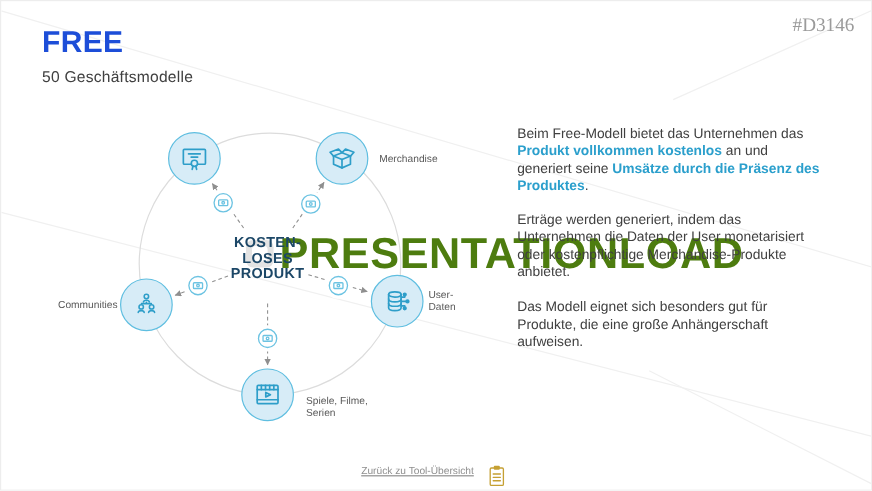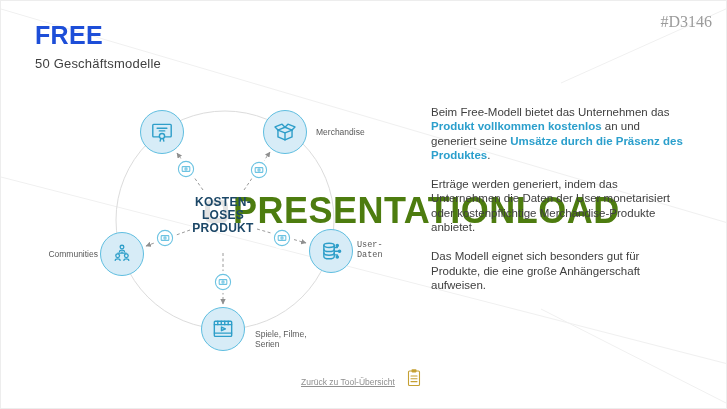--- a/index.html
+++ b/index.html
@@ -26,21 +26,21 @@
   .coin svg{width:22px;height:22px;}
   .node-label{position:absolute;font-size:8.5px;line-height:1.2;color:#595959;z-index:3;}
   .center-label{position:absolute;left:172px;top:195px;width:100px;text-align:center;z-index:3;
         font-size:12px;font-weight:700;color:#1c4767;line-height:13px;letter-spacing:0.3px;}
   
   .bodytext{position:absolute;left:430px;top:104px;width:254px;z-index:2;
         font-size:11.5px;line-height:14.3px;color:#404040;}
   .bodytext p{margin:0 0 15px 0;}
   .accent{color:#2b9fcc;font-weight:700;}
   
-  .footer{position:absolute;left:300px;top:367px;display:flex;align-items:flex-end;gap:12px;z-index:3;}
+  .footer{position:absolute;left:300px;top:386px;display:flex;align-items:flex-start;gap:12px;z-index:3;}
   .footer-link{font-size:8.5px;color:#8f8f8f;text-decoration:underline;cursor:pointer;}
   .footer-icon svg{width:14px;height:19px;display:block;}
 </style>
 </head>
 <body>
 
 <div class="slide">
 
   <svg class="bg-svg" width="727" height="409" viewBox="0 0 727 409">
     <defs>
@@ -168,21 +168,21 @@
   </div>
   <div class="coin" style="left:153px;top:226px;">
     <svg viewBox="0 0 22 22" fill="none" stroke="#6cc3e2" stroke-width="1.1" stroke-linecap="round">
       <circle cx="11" cy="11" r="7.6"></circle>
         <rect x="7.2" y="8.6" width="7.6" height="4.8" rx="0.7"></rect>
         <circle cx="11" cy="11" r="1.1"></circle>
     </svg>
   </div>
 
   <div class="node-label" style="left:315px;top:126px;width:70px;">Merchandise</div>
-  <div class="node-label" style="left:356px;top:239px;width:34px;font-family:Liberation Mono, monospace;">User-Daten</div>
+  <div class="node-label" style="left:356px;top:239px;width:34px;">User-Daten</div>
   <div class="node-label" style="left:254px;top:328px;width:62px;">Spiele, Filme, Serien</div>
   <div class="node-label" style="left:38px;top:248px;width:59px;text-align:right;">Communities</div>
 
   <div class="bodytext">
     <p><span>Beim Free-Modell bietet das Unternehmen das </span><span class="accent">Produkt vollkommen kostenlos</span><span> an und generiert seine </span><span class="accent">Umsätze durch die Präsenz des Produktes</span><span>.</span></p>
     <p>Erträge werden generiert, indem das Unternehmen die Daten der User monetarisiert oder kostenpflichtige Merchandise-Produkte anbietet.</p>
     <p>Das Modell eignet sich besonders gut für Produkte, die eine große Anhängerschaft aufweisen.</p>
   </div>
 
   <div class="footer">

